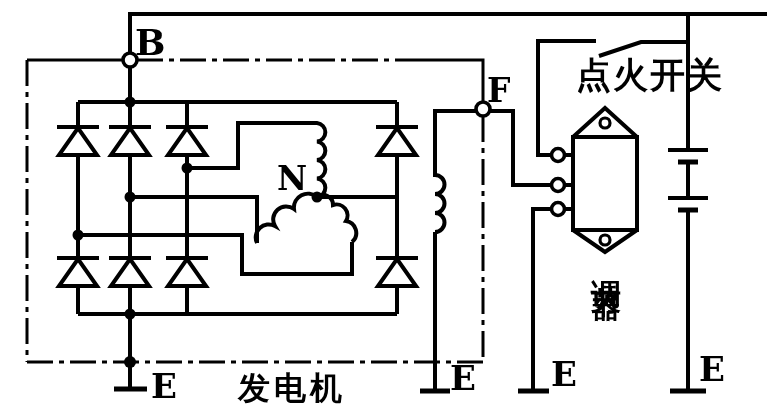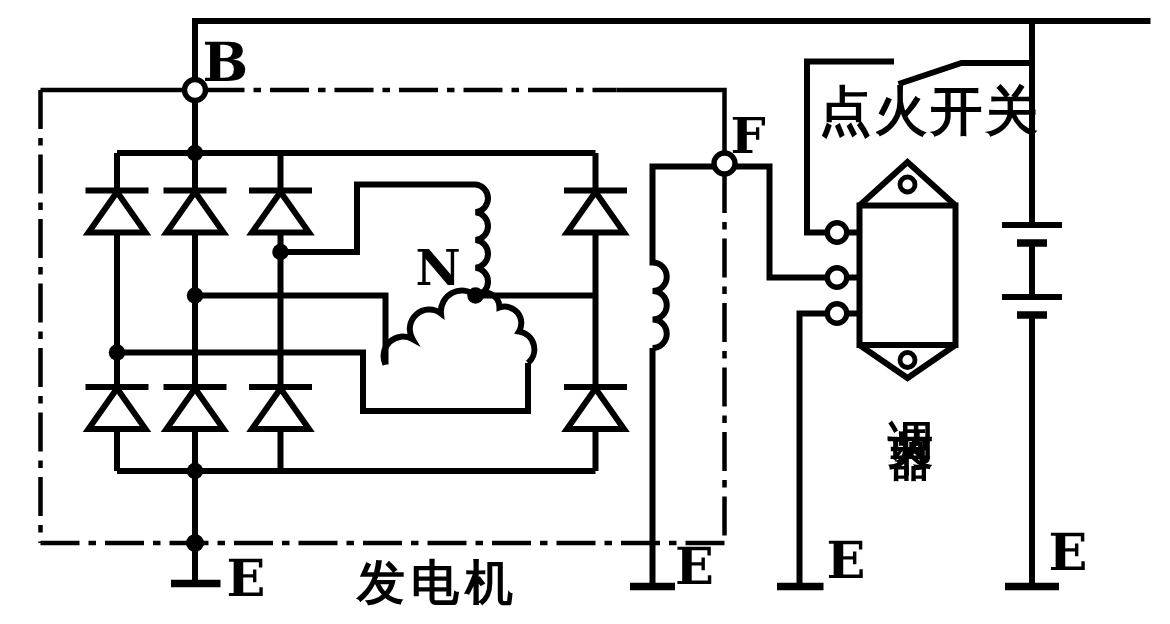--- a/index.html
+++ b/index.html
@@ -13,21 +13,21 @@
     white-space:nowrap;user-select:none;
   }
   .lbl-b{left:135px;top:24px;font-size:36px;}
   .lbl-f{left:487px;top:74px;font-size:33px;}
   .lbl-n{left:277px;top:162px;font-size:33px;}
   .lbl-e1{left:151px;top:369px;font-size:34px;}
   .lbl-e2{left:450px;top:361px;font-size:34px;}
   .lbl-e3{left:551px;top:357px;font-size:34px;}
   .lbl-e4{left:699px;top:352px;font-size:34px;}
   .lbl-gen{left:238px;top:372px;font-size:32px;letter-spacing:4px;text-align:center;}
-  .lbl-ign{left:546px;top:57px;font-size:35px;letter-spacing:2px;}
+  .lbl-ign{left:576px;top:57px;font-size:35px;letter-spacing:2px;}
   .lbl-reg{
     left:591px;top:256px;font-size:30px;
     writing-mode:vertical-rl;text-orientation:upright;letter-spacing:6px;
   }
 </style>
 </head>
 <body>
 
 <div class="stage">
 

